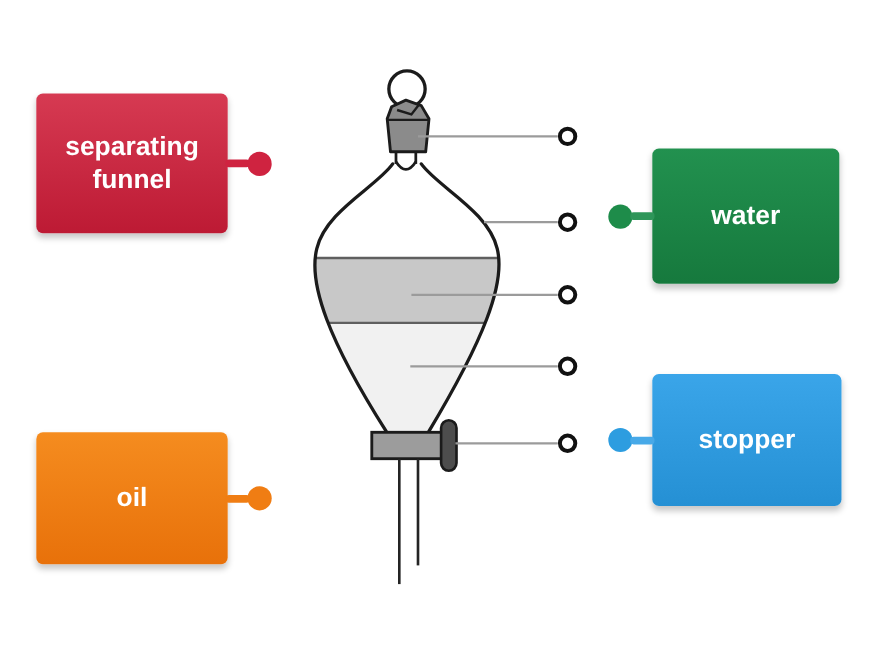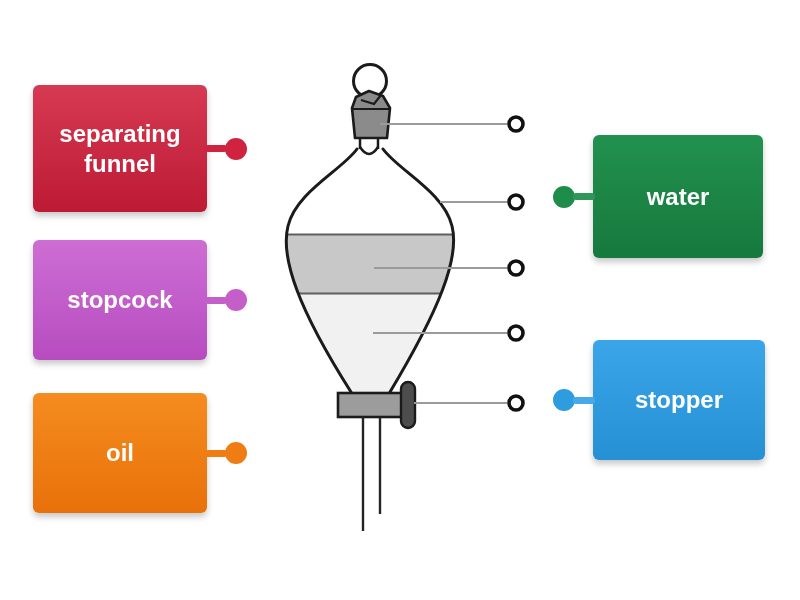--- a/index.html
+++ b/index.html
@@ -125,27 +125,20 @@
   </svg>
 
   <div class="label c-red pos-red">
     <span class="txt">separating funnel</span>
     <span class="connector side-right k-red">
       <span class="stem"></span>
       <span class="dot"></span>
     </span>
   </div>
 
-  <div class="label c-purple pos-purple">
-    <span class="txt">stopcock</span>
-    <span class="connector side-right k-purple">
-      <span class="stem"></span>
-      <span class="dot"></span>
-    </span>
-  </div>
 
   <div class="label c-orange pos-orange">
     <span class="txt">oil</span>
     <span class="connector side-right k-orange">
       <span class="stem"></span>
       <span class="dot"></span>
     </span>
   </div>
 
   <div class="label c-blue pos-blue">

